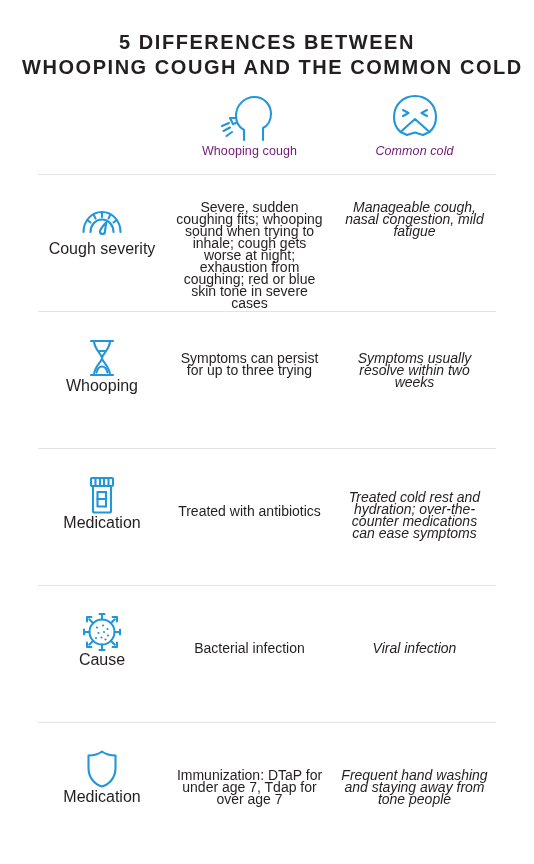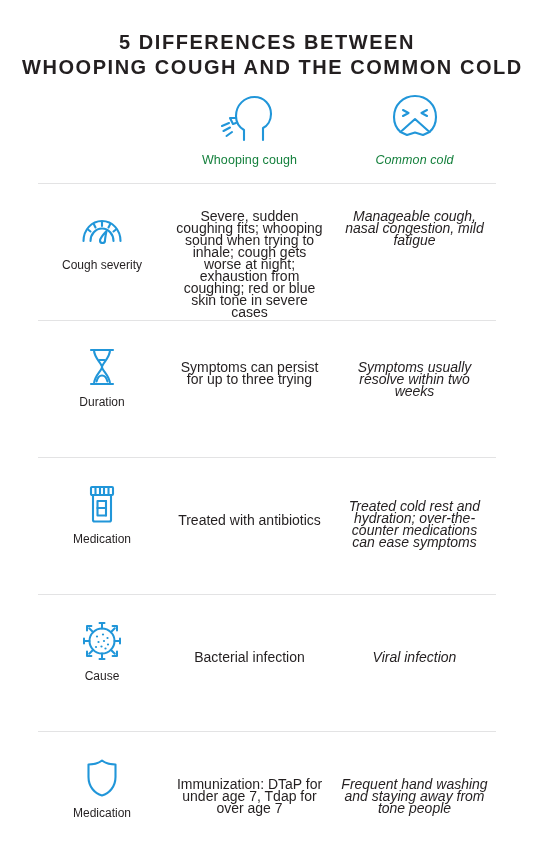--- a/index.html
+++ b/index.html
@@ -68,23 +68,23 @@
     flex-direction: column;
     align-items: center;
   }
   .header-icon {
     height: 50px;
     display: flex;
     align-items: flex-end;
     justify-content: center;
   }
   .header-label {
-    margin-top: 11px;
+    margin-top: 2px;
     font-size: 12.5px;
-    color: #15803d;
+    color: #701a75;
     letter-spacing: 0.1px;
   }
 
   
   .divider {
     height: 1px;
     background: #e3e3e4;
     width: 458px;
     margin: 0 auto;
   }
@@ -100,22 +100,21 @@
     flex-direction: column;
     align-items: center;
   }
   .label-icon {
     height: 40px;
     display: flex;
     align-items: center;
     justify-content: center;
   }
   .label-text {
-    margin-top: 7px;
-    font-size: 12px;
+    font-size: 16px;
     line-height: 16px;
     color: #231f20;
   }
   .cell-text {
     font-size: 14px;
     line-height: 12px;
     color: #231f20;
     padding-top: 2px;
   }
   .row-cough .cell-text   { padding-top: 0px; }
@@ -222,21 +221,21 @@
               <g fill="none" stroke="#2196d9" stroke-width="2.1" stroke-linecap="round" stroke-linejoin="round">
                 <path d="M4 2 L26 2"></path>
                 <path d="M4 36 L26 36"></path>
                 <path d="M7 2 C7 10 15 15.5 15 19 C15 22.5 7 28 7 36"></path>
                 <path d="M23 2 C23 10 15 15.5 15 19 C15 22.5 23 28 23 36"></path>
                 <path d="M9.5 33.5 C10.5 29.5 13 27.5 15 27.5 C17 27.5 19.5 29.5 20.5 33.5"></path>
                 <path d="M12.5 12 L17.5 12"></path>
               </g>
             </svg>
           </div>
-          <div class="label-text">Duration</div>
+          <div class="label-text">Whooping</div>
         </div>
       </div>
       <div class="col-a">
         <div class="cell-text">Symptoms can persist for up to three trying</div>
       </div>
       <div class="col-b">
         <div class="cell-text">Symptoms usually resolve within two weeks</div>
       </div>
     </div>
   </div>

